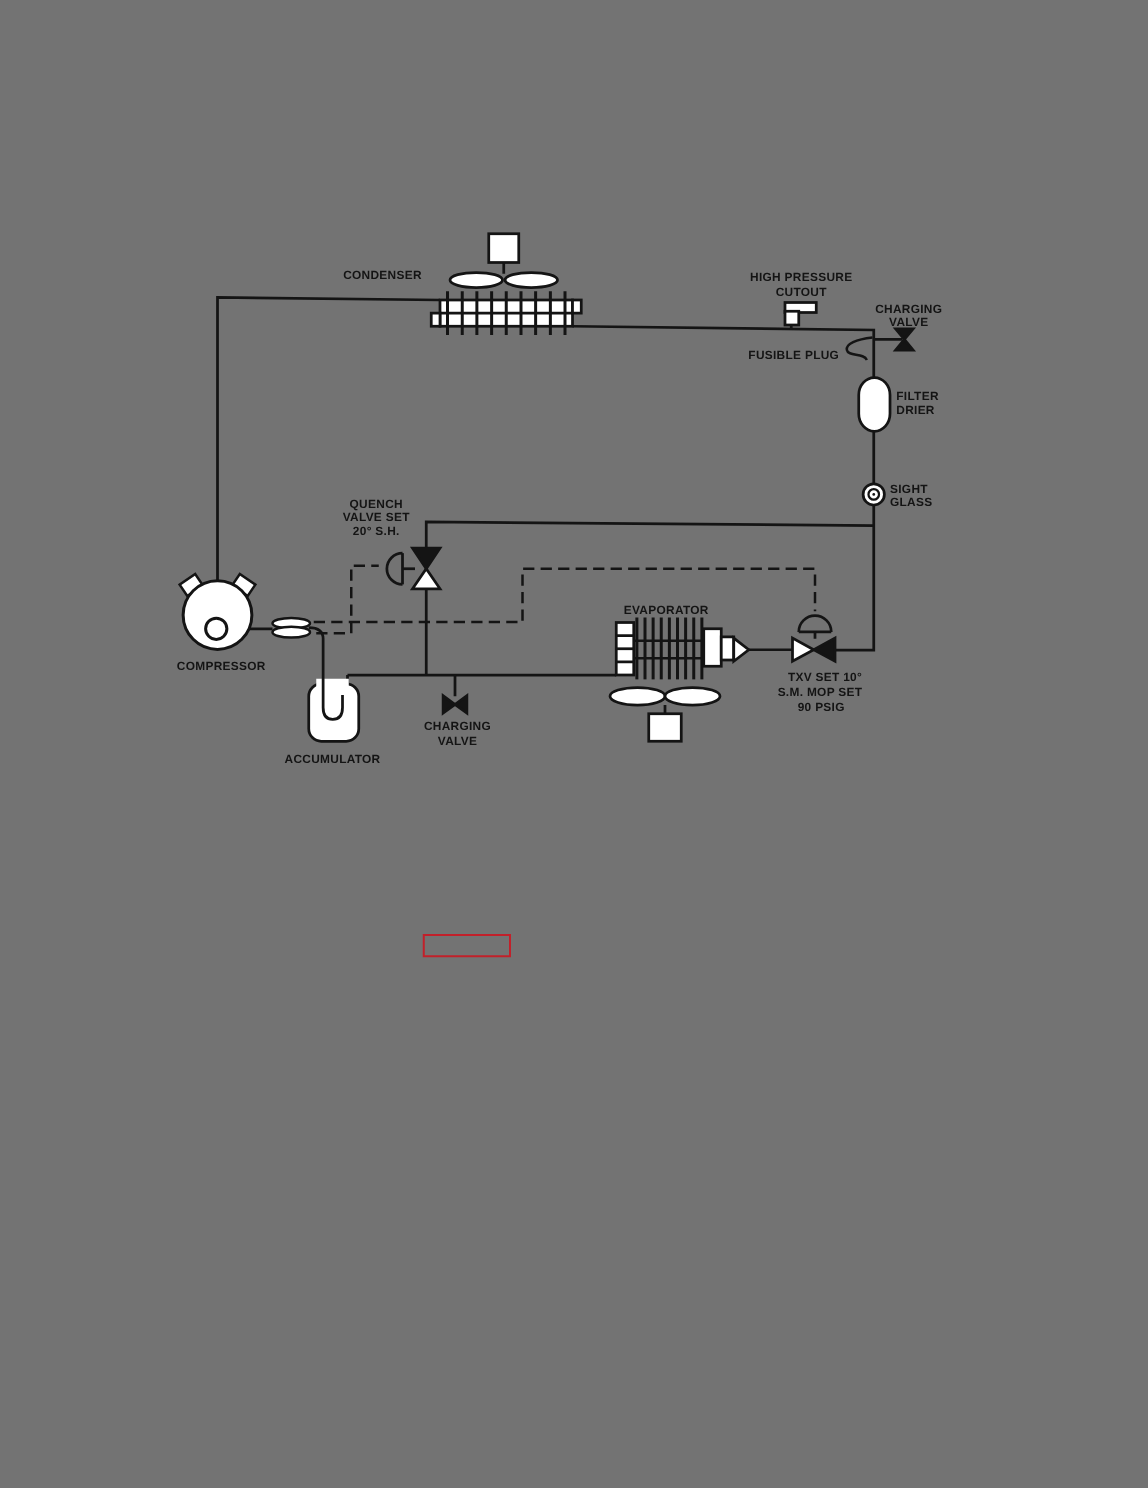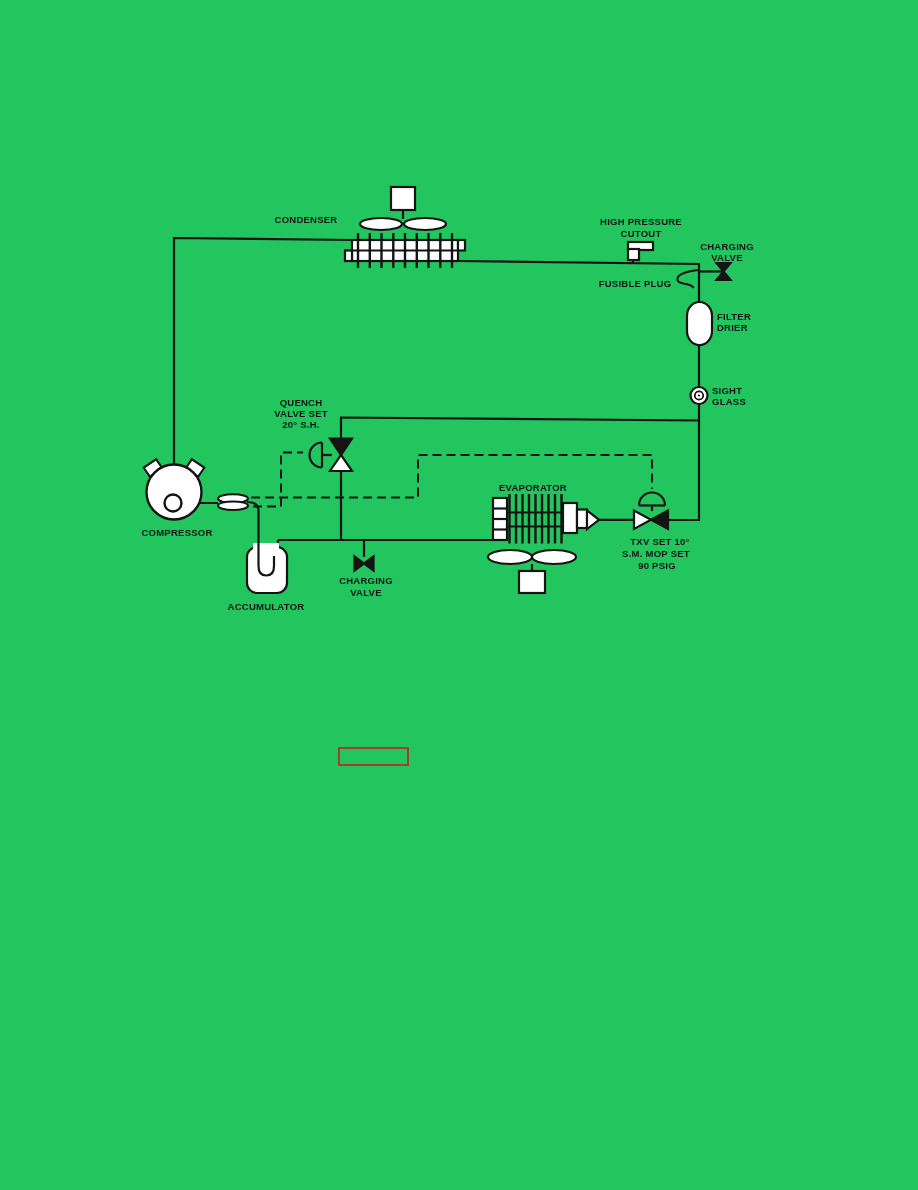--- a/index.html
+++ b/index.html
@@ -4,21 +4,21 @@
 <style>
   html, body {
     margin: 0;
     padding: 0;
     background: #ffffff;
   }
   .page {
     position: relative;
     width: 918px;
     height: 1190px;
-    background: #22c55e;
+    background: #737373;
     overflow: hidden;
   }
   svg {
     display: block;
     width: 918px;
     height: 1190px;
   }
   .lbl {
     font-family: "Liberation Sans", "DejaVu Sans", sans-serif;
     font-size: 9.5px;

